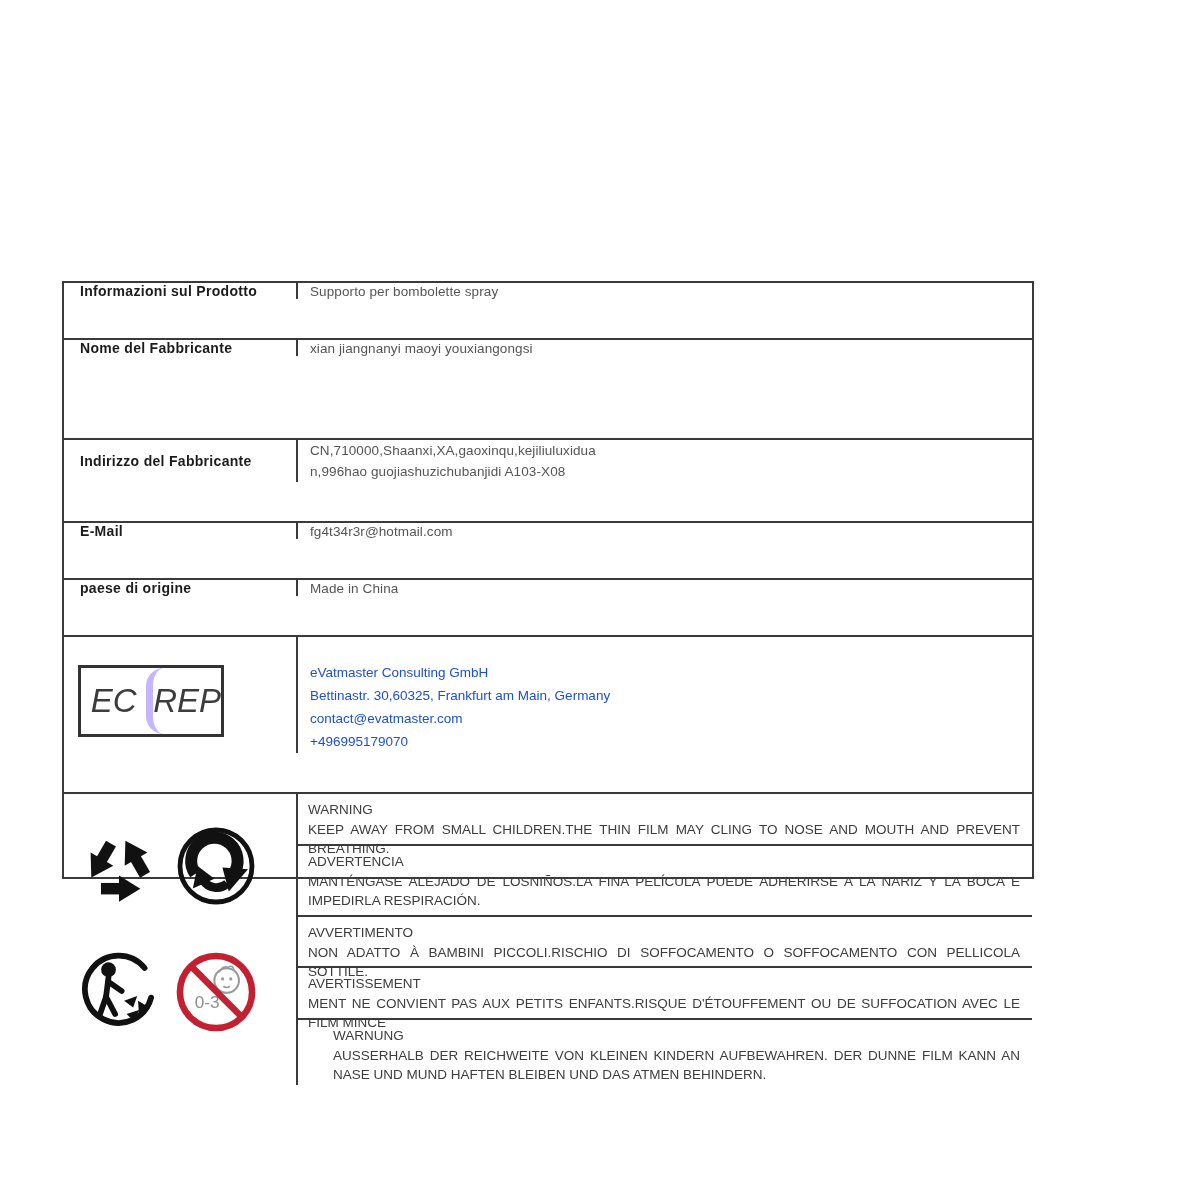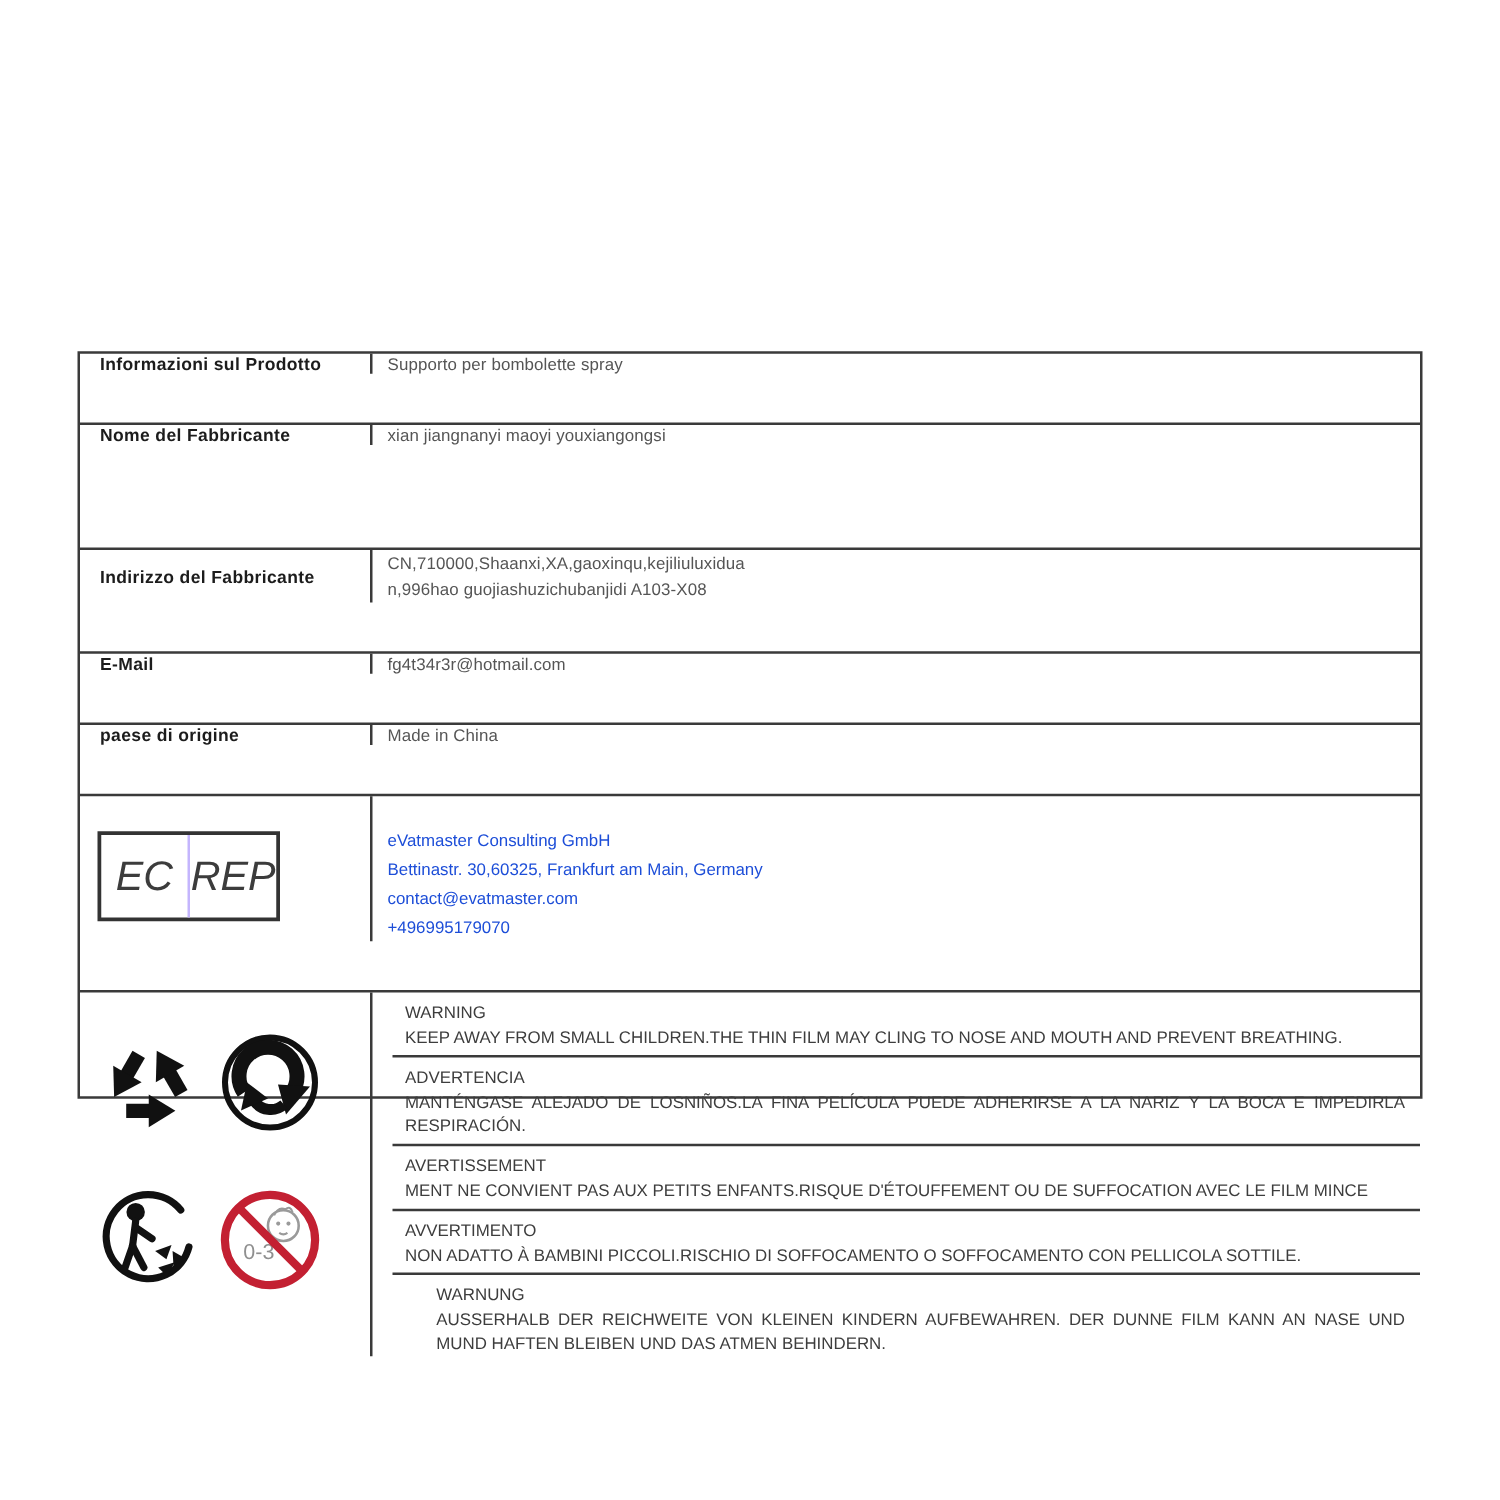--- a/index.html
+++ b/index.html
@@ -5,21 +5,21 @@
   html, body { margin: 0; padding: 0; background: #ffffff; }
   body {
     width: 1200px; height: 1200px; position: relative;
     font-family: "Liberation Sans", sans-serif;
     -webkit-font-smoothing: antialiased;
   }
   * { box-sizing: border-box; }
 
   .label-table {
     position: absolute; left: 62px; top: 281px;
-    width: 1076px; height: 598px;
+    width: 972px; height: 598px;
     border: 2px solid #3a3a3a;
     display: flex; flex-direction: column;
     background: #fff;
     gap: 39px;
   }
   .t-row { display: flex; flex-direction: row; width: 100%; }
   .t-row + .t-row { border-top: 2px solid #3a3a3a; }
 
   .cell-l {
     width: 234px; flex: 0 0 234px;
@@ -51,34 +51,34 @@
   .ecrep-box {
     margin-left: -2px;
     width: 146px; height: 72px;
     border: 3px solid #333333;
     display: flex;
   }
   .ecrep-half {
     flex: 1; display: flex; align-items: center; justify-content: center;
     font-size: 33px; color: #3c3c3c; letter-spacing: 0px;
   }
-  .ecrep-half + .ecrep-half { border-left: 2px solid #c4b5fd; }
+  .ecrep-half + .ecrep-half { border-left: 7px solid #c4b5fd; border-radius: 18px; }
   .ecrep-cell-r { align-items: flex-start; padding-top: 24px; }
   .ecrep-lines { font-size: 13.5px; color: #1d4ed8; line-height: 23px; }
 
   
   .warn-left {
     position: relative; padding: 4px;
   }
   .warn-right {
     flex: 1 1 auto; display: flex; flex-direction: column; padding: 0;
   }
   .warn-row {
     padding: 6px 12px 0 10px;
-    font-size: 13.5px; color: #3d3d3d; line-height: 19.5px; margin-left: 16px;
+    font-size: 13.5px; color: #3d3d3d; line-height: 19.5px;
   }
   .warn-row + .warn-row { border-top: 2px solid #3a3a3a; }
   .w-h50 { height: 50px; flex: 0 0 50px; }
   .w-h71 { height: 71px; flex: 0 0 71px; }
   .w-h51 { height: 51px; flex: 0 0 51px; }
   .w-h52 { height: 52px; flex: 0 0 52px; }
   .w-last { flex: 1 1 auto; padding-left: 35px; }
   .warn-title { display: block; }
   .warn-body { display: block; text-align: justify; }
   .w-last .warn-body, .w-h71 .warn-body { text-align: justify; }
@@ -232,30 +232,30 @@
       <div class="warn-row w-h50">
         <span class="warn-title">WARNING</span>
         <span class="warn-body">KEEP AWAY FROM SMALL CHILDREN.THE THIN FILM MAY CLING TO NOSE AND MOUTH AND PREVENT BREATHING.</span>
       </div>
 
       <div class="warn-row w-h71">
         <span class="warn-title">ADVERTENCIA</span>
         <span class="warn-body">MANTÉNGASE ALEJADO DE LOSNIÑOS.LA FINA PELÍCULA PUEDE ADHERIRSE A LA NARIZ Y LA BOCA E IMPEDIRLA RESPIRACIÓN.</span>
       </div>
 
+      <div class="warn-row w-h51">
+        <span class="warn-title">AVVERTIMENTO</span>
+        <span class="warn-body">NON ADATTO À BAMBINI PICCOLI.RISCHIO DI SOFFOCAMENTO O SOFFOCAMENTO CON PELLICOLA SOTTILE.</span>
+      </div>
+
       <div class="warn-row w-h52">
         <span class="warn-title">AVERTISSEMENT</span>
         <span class="warn-body">MENT NE CONVIENT PAS AUX PETITS ENFANTS.RISQUE D'ÉTOUFFEMENT OU DE SUFFOCATION AVEC LE FILM MINCE</span>
       </div>
 
-      <div class="warn-row w-h51">
-        <span class="warn-title">AVVERTIMENTO</span>
-        <span class="warn-body">NON ADATTO À BAMBINI PICCOLI.RISCHIO DI SOFFOCAMENTO O SOFFOCAMENTO CON PELLICOLA SOTTILE.</span>
-      </div>
-
       <div class="warn-row w-last">
         <span class="warn-title">WARNUNG</span>
         <span class="warn-body">AUSSERHALB DER REICHWEITE VON KLEINEN KINDERN AUFBEWAHREN. DER DUNNE FILM KANN AN NASE UND MUND HAFTEN BLEIBEN UND DAS ATMEN BEHINDERN.</span>
       </div>
 
     </div>
   </div>
 
 </div>
 

